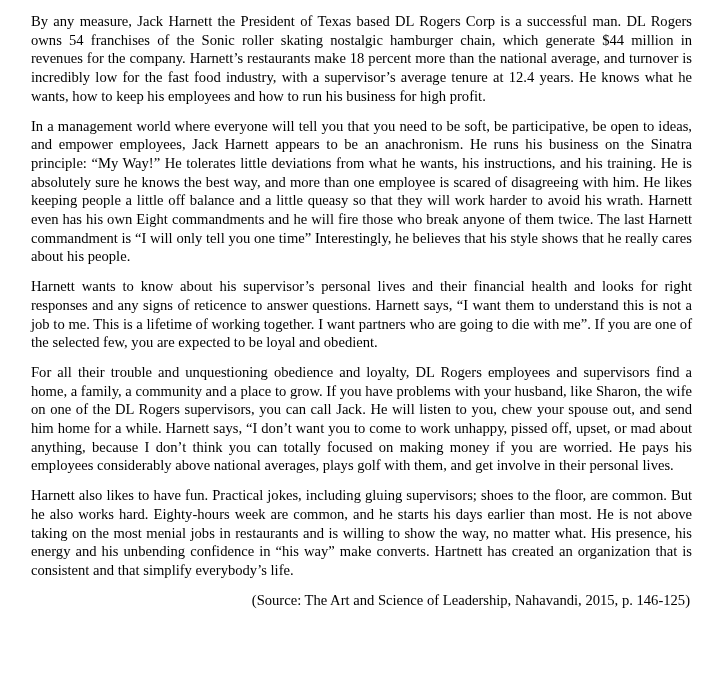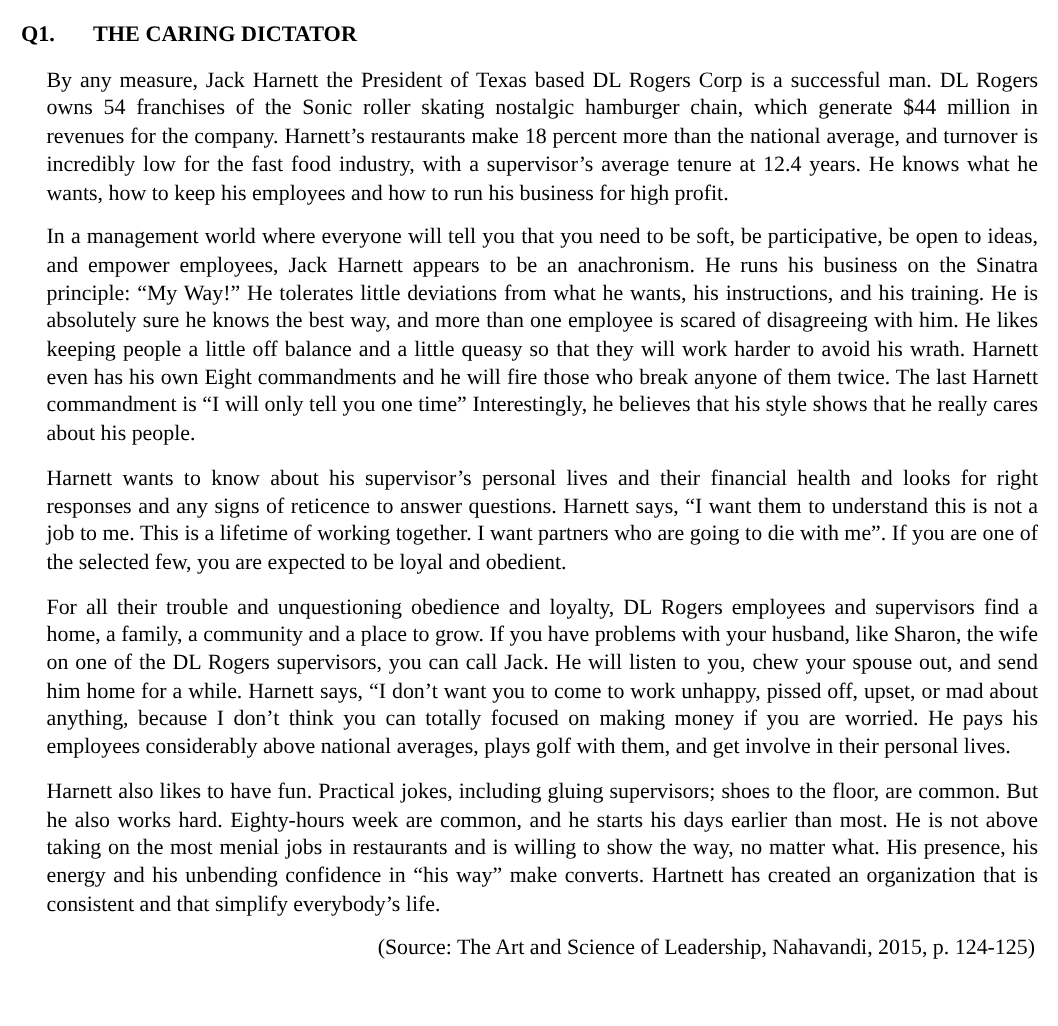--- a/index.html
+++ b/index.html
@@ -35,29 +35,26 @@
   p.source {
     text-align: right;
     margin: 3px 2px 0 0;
   }
 </style>
 </head>
 <body>
 
 <div class="page">
 
-  <div class="heading">
-    <span class="qnum">Q1.</span><span>THE CARING DICTATOR</span>
-  </div>
 
   <p class="body-para">By any measure, Jack Harnett the President of Texas based DL Rogers Corp is a successful man. DL Rogers owns 54 franchises of the Sonic roller skating nostalgic hamburger chain, which generate $44 million in revenues for the company. Harnett’s restaurants make 18 percent more than the national average, and turnover is incredibly low for the fast food industry, with a supervisor’s average tenure at 12.4 years. He knows what he wants, how to keep his employees and how to run his business for high profit.</p>
 
   <p class="body-para">In a management world where everyone will tell you that you need to be soft, be participative, be open to ideas, and empower employees, Jack Harnett appears to be an anachronism. He runs his business on the Sinatra principle: “My Way!” He tolerates little deviations from what he wants, his instructions, and his training. He is absolutely sure he knows the best way, and more than one employee is scared of disagreeing with him. He likes keeping people a little off balance and a little queasy so that they will work harder to avoid his wrath. Harnett even has his own Eight commandments and he will fire those who break anyone of them twice. The last Harnett commandment is “I will only tell you one time” Interestingly, he believes that his style shows that he really cares about his people.</p>
 
   <p class="body-para">Harnett wants to know about his supervisor’s personal lives and their financial health and looks for right responses and any signs of reticence to answer questions. Harnett says, “I want them to understand this is not a job to me. This is a lifetime of working together. I want partners who are going to die with me”. If you are one of the selected few, you are expected to be loyal and obedient.</p>
 
   <p class="body-para">For all their trouble and unquestioning obedience and loyalty, DL Rogers employees and supervisors find a home, a family, a community and a place to grow. If you have problems with your husband, like Sharon, the wife on one of the DL Rogers supervisors, you can call Jack. He will listen to you, chew your spouse out, and send him home for a while. Harnett says, “I don’t want you to come to work unhappy, pissed off, upset, or mad about anything, because I don’t think you can totally focused on making money if you are worried. He pays his employees considerably above national averages, plays golf with them, and get involve in their personal lives.</p>
 
   <p class="body-para">Harnett also likes to have fun. Practical jokes, including gluing supervisors; shoes to the floor, are common. But he also works hard. Eighty-hours week are common, and he starts his days earlier than most. He is not above taking on the most menial jobs in restaurants and is willing to show the way, no matter what. His presence, his energy and his unbending confidence in “his way” make converts. Hartnett has created an organization that is consistent and that simplify everybody’s life.</p>
 
-  <p class="source">(Source: The Art and Science of Leadership, Nahavandi, 2015, p. 124-125)</p>
+  <p class="source">(Source: The Art and Science of Leadership, Nahavandi, 2015, p. 146-125)</p>
 
 </div>
 
 </body></html>

